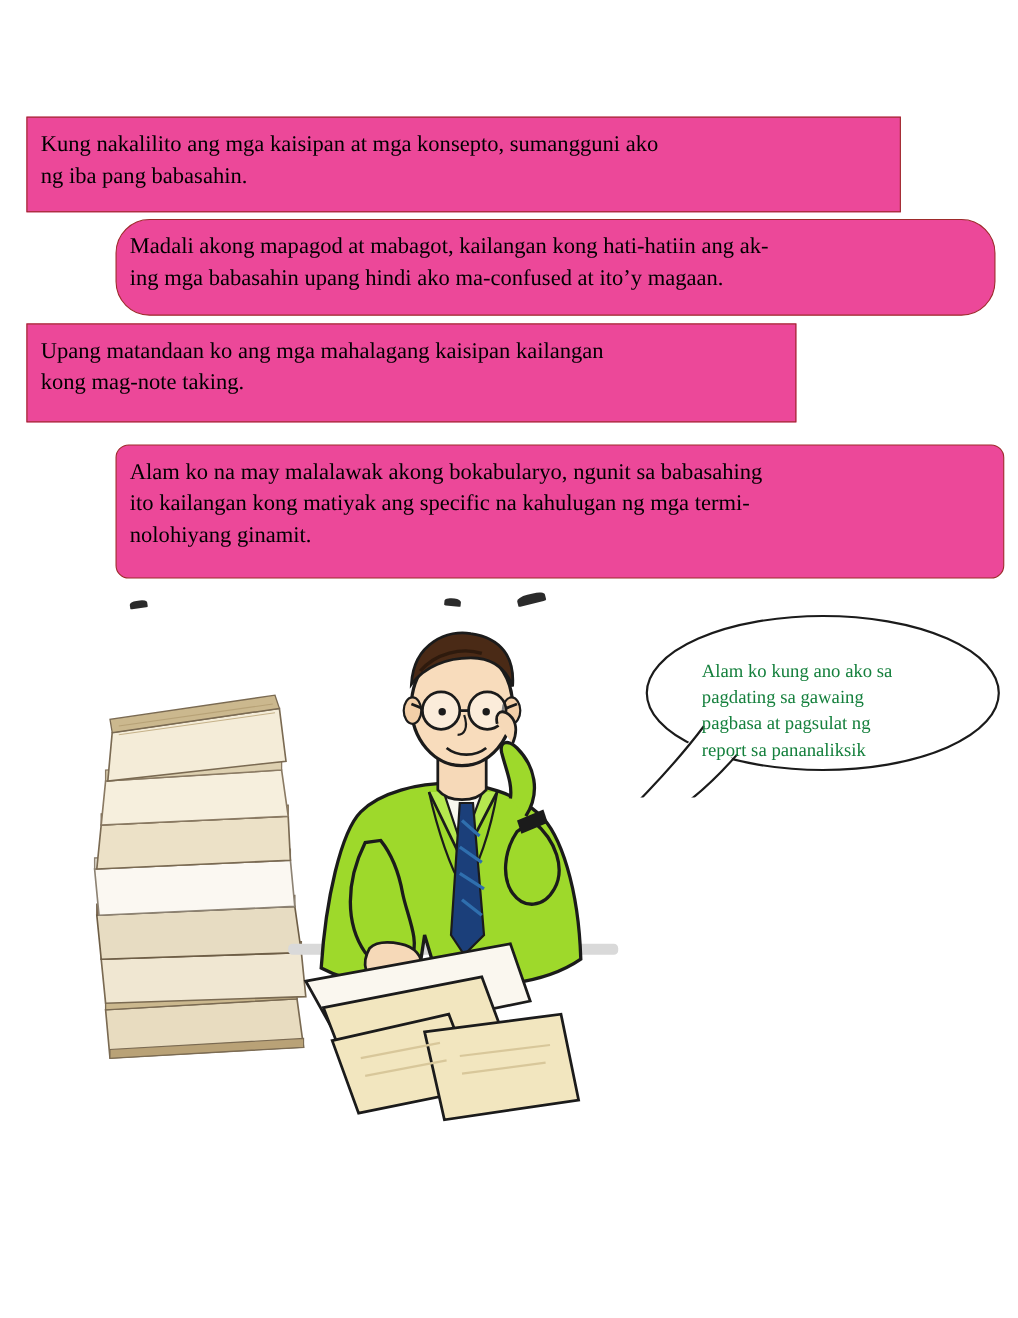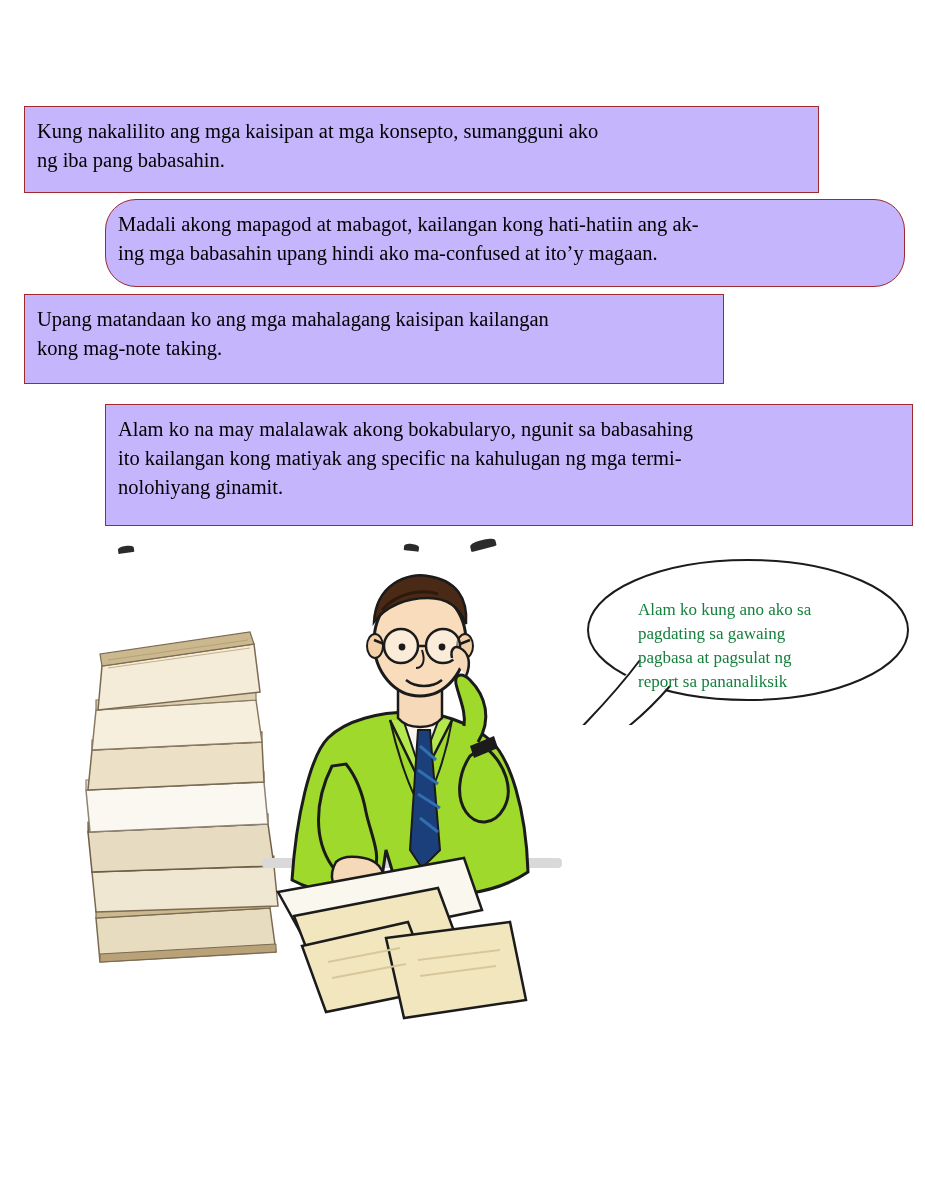--- a/index.html
+++ b/index.html
@@ -21,33 +21,33 @@
     left: 0; top: 0;
     width: 925px;
     height: 1198px;
   }
 
   
   .callout {
     position: absolute;
     box-sizing: border-box;
     border: 1px solid #9e2a2b;
-    background: #c4b5fd;
+    background: #ec4899;
     font-family: "Liberation Serif", serif;
     font-size: 20.5px;
     line-height: 1.42;
     color: #000000;
     padding: 10px 12px 8px 12px;
     white-space: pre-line;
   }
 
   #callout-1 { left: 24px;  top: 106px; width: 795px;  height: 87px; }
   #callout-2 { left: 105px; top: 199px; width: 800px;  height: 88px; border-radius: 31px; }
   #callout-3 { left: 24px;  top: 294px; width: 700px;  height: 90px; }
-  #callout-4 { left: 105px; top: 404px; width: 808px;  height: 122px; }
+  #callout-4 { left: 105px; top: 404px; width: 808px;  height: 122px; border-radius: 12px; }
 
   
   .illustration {
     position: absolute;
     left: 0;
     top: 520px;
     width: 925px;
     height: 520px;
   }
 

